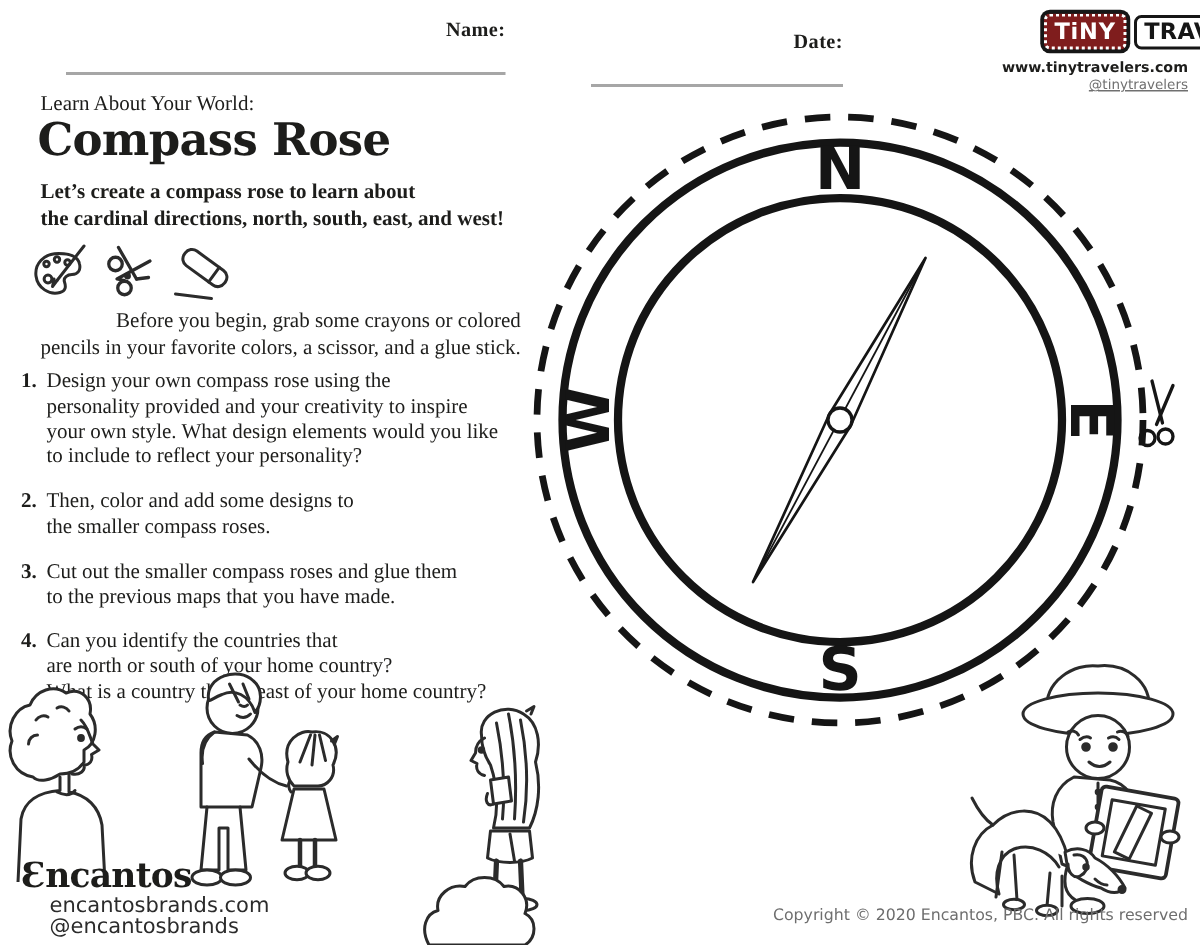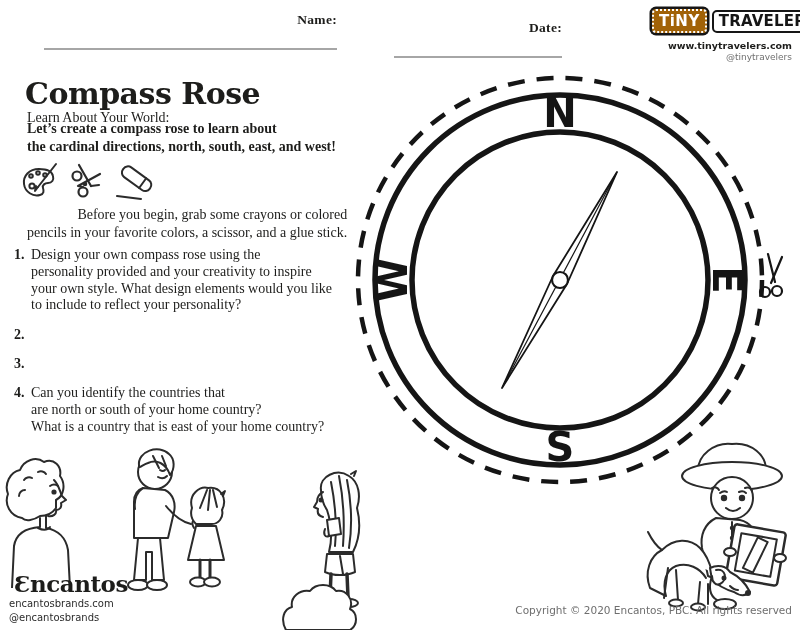--- a/index.html
+++ b/index.html
@@ -14,48 +14,48 @@
   .field{display:flex;align-items:flex-end;gap:6px;flex-direction:column;}
   .field-label{font-weight:bold;font-size:13.5px;letter-spacing:.3px;}
   .field-line{display:inline-block;border-bottom:2px solid #a6a6a6;height:14px;}
   .name-field{left:44px;top:12px;}
   .name-field .field-line{width:293px;}
   .date-field{left:394px;top:20px;}
   .date-field .field-line{width:168px;}
 
   .logo{left:652px;top:9px;display:flex;align-items:center;}
   .logo-tiny{
-    background:#a16207;color:#fff;border:2px dotted #fff;border-radius:4px;
+    background:#7f1d1d;color:#fff;border:2px dotted #fff;border-radius:4px;
     box-shadow:0 0 0 2.5px #161616;padding:0 5px;
-    font:800 15px/20px "DejaVu Sans", sans-serif;letter-spacing:.5px;
+    font:800 15px/20px "DejaVu Sans", sans-serif;letter-spacing:.5px;margin-left:44px;
   }
   .logo-travelers{
     background:#fff;border:2.5px solid #161616;border-radius:5px;margin-left:5px;
     padding:0 5px;font:800 15px/19px "DejaVu Sans", sans-serif;letter-spacing:.2px;color:#161616;
   }
   .logo-sub{left:652px;top:40px;width:140px;text-align:right;font-family:"DejaVu Sans", sans-serif;}
   .logo-site{font-weight:bold;font-size:9.5px;color:#1d1d1b;display:block;}
-  .logo-social{font-size:9px;color:#707070;display:block;margin-top:1px;}
+  .logo-social{font-size:9px;color:#707070;display:block;margin-top:1px;text-decoration:underline;}
 
   
-  .kicker{left:27px;top:62px;font-size:14px;margin-top:48px;}
+  .kicker{left:27px;top:62px;font-size:14px;}
   .title{left:25px;top:76px;font-family:"DejaVu Serif", serif;font-weight:bold;font-size:30px;letter-spacing:-.5px;}
   .intro{left:27px;top:120px;font-weight:bold;font-size:14px;line-height:18px;}
   .intro span{display:block;}
   .materials-icons{left:20px;top:161px;display:flex;align-items:flex-end;gap:9px;}
   .note{left:27px;top:206px;font-size:14px;line-height:18px;}
   .note span{display:block;text-align:right;}
   .instructions{left:14px;top:247px;width:340px;list-style:none;margin:0;padding:0;font-size:14px;}
   .instr{display:flex;margin-bottom:13px;}
   .instr .num{width:17px;font-weight:bold;flex:none;}
   .instr .ln{display:block;line-height:16.8px;}
 
   
   .brand{left:14px;top:570px;font-family:"DejaVu Serif", serif;font-weight:bold;font-size:23px;letter-spacing:-.5px;}
-  .brand-links{left:9px;top:597px;font-family:"DejaVu Sans", sans-serif;font-size:10px;line-height:14px;color:#2b2b2b;}
+  .brand-links{left:33px;top:597px;font-family:"DejaVu Sans", sans-serif;font-size:14px;line-height:14px;color:#2b2b2b;}
   .brand-links span{display:block;}
   .copyright{right:8px;top:604px;font-family:"DejaVu Sans", sans-serif;font-size:10.5px;color:#6e6e6e;}
 
   svg{display:block;}
   .line-art path,.line-art circle,.line-art ellipse,.line-art line,.line-art rect{vector-effect:non-scaling-stroke;}
   .compass-letter{
     font-family:"DejaVu Sans", sans-serif;font-weight:700;font-size:40px;fill:#151515;
   }
 </style>
 </head>
@@ -134,23 +134,31 @@
     <span class="num">1.</span>
     <span class="itext">
       <span class="ln">Design your own compass rose using the</span>
       <span class="ln">personality provided and your creativity to inspire</span>
       <span class="ln">your own style. What design elements would you like</span>
       <span class="ln">to include to reflect your personality?</span>
     </span>
   </li>
   <li class="instr">
     <span class="num">2.</span>
+    <span class="itext">
+      <span class="ln">Then, color and add some designs to</span>
+      <span class="ln">the smaller compass roses.</span>
+    </span>
   </li>
   <li class="instr">
     <span class="num">3.</span>
+    <span class="itext">
+      <span class="ln">Cut out the smaller compass roses and glue them</span>
+      <span class="ln">to the previous maps that you have made.</span>
+    </span>
   </li>
   <li class="instr">
     <span class="num">4.</span>
     <span class="itext">
       <span class="ln">Can you identify the countries that</span>
       <span class="ln">are north or south of your home country?</span>
       <span class="ln">What is a country that is east of your home country?</span>
     </span>
   </li>
 </ol>

